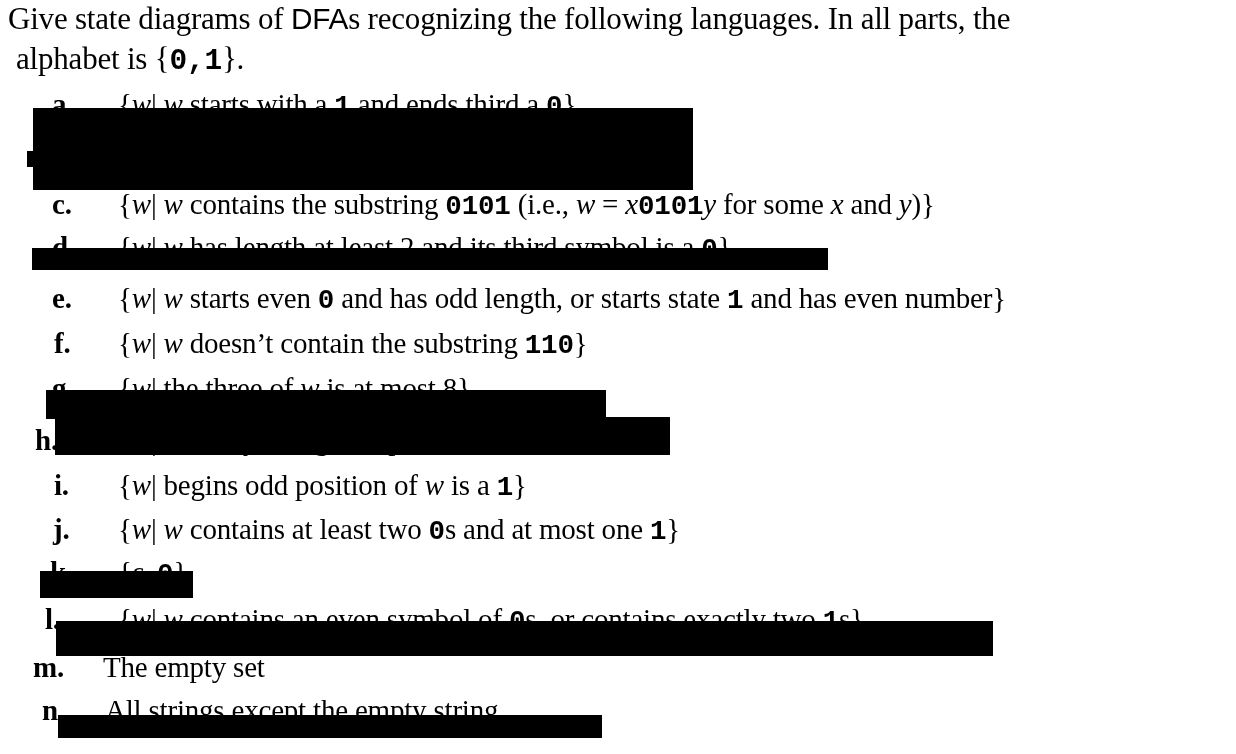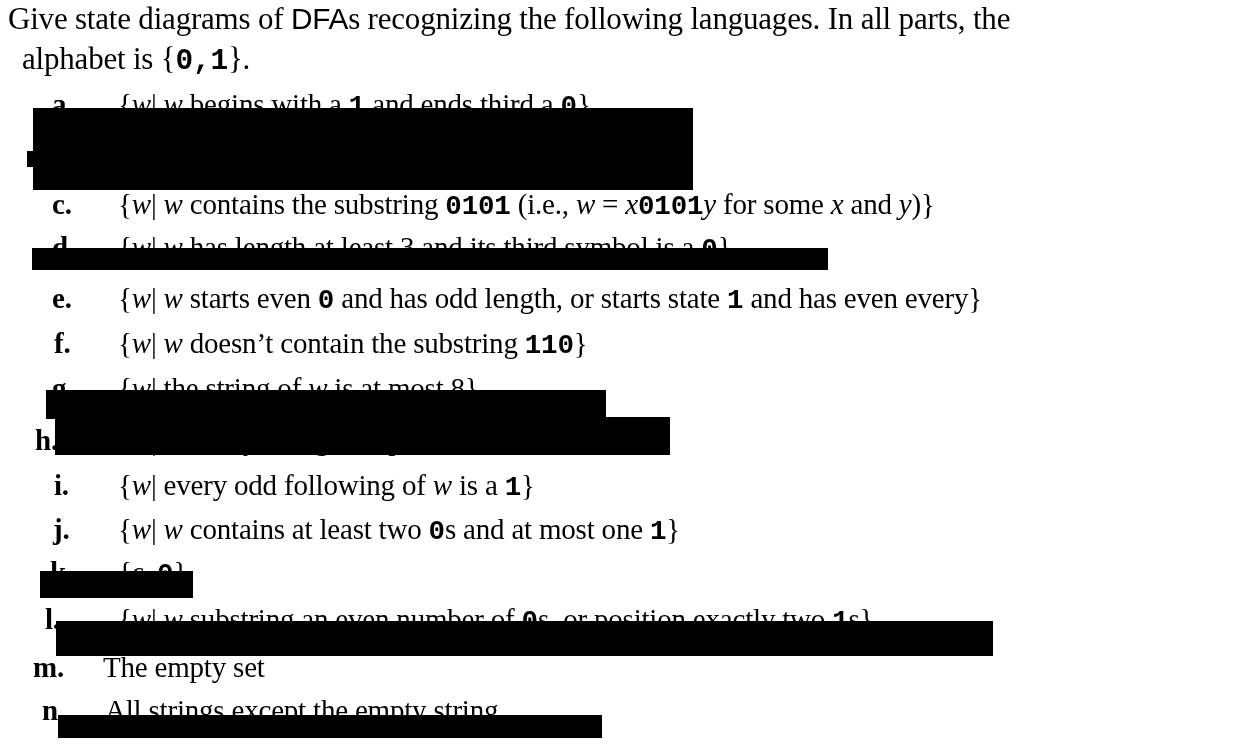--- a/index.html
+++ b/index.html
@@ -27,71 +27,71 @@
 </style>
 </head>
 <body>
 
 <div class="page">
   <div id="intro-container">
       <div class="line intro" style="top: 3px;">
         <span class="text" style="left: 8px;"><span class="seg-r">Give state diagrams of </span><span class="seg-s">DFA</span><span class="seg-r">s recognizing the following languages. In all parts, the</span></span>
       </div>
       <div class="line intro" style="top: 43px;">
-        <span class="text" style="left: 22px;"><span class="seg-r">alphabet is {</span><span class="seg-m">0,1</span><span class="seg-r">}.</span></span>
+        <span class="text" style="left: 16px;"><span class="seg-r">alphabet is {</span><span class="seg-m">0,1</span><span class="seg-r">}.</span></span>
       </div>
     </div>
   <div id="list-container">
       <div class="line" style="top: 90px;">
         <span class="label" style="left: 52px;">a.</span>
-        <span class="text" style="left: 118px;"><span class="seg-r">{</span><span class="seg-i">w</span><span class="seg-r">| </span><span class="seg-i">w</span><span class="seg-r"> begins with a </span><span class="seg-m">1</span><span class="seg-r"> and ends third a </span><span class="seg-m">0</span><span class="seg-r">}</span></span>
+        <span class="text" style="left: 118px;"><span class="seg-r">{</span><span class="seg-i">w</span><span class="seg-r">| </span><span class="seg-i">w</span><span class="seg-r"> starts with a </span><span class="seg-m">1</span><span class="seg-r"> and ends third a </span><span class="seg-m">0</span><span class="seg-r">}</span></span>
       </div>
       <div class="line" style="top: 133px;">
         <span class="label" style="left: 52px;">b.</span>
         <span class="text" style="left: 118px;"><span class="seg-r">{</span><span class="seg-i">w</span><span class="seg-r">| </span><span class="seg-i">w</span><span class="seg-r"> contains at least three </span><span class="seg-m">1</span><span class="seg-r">s}</span></span>
       </div>
       <div class="line" style="top: 190px;">
         <span class="label" style="left: 52px;">c.</span>
         <span class="text" style="left: 118px;"><span class="seg-r">{</span><span class="seg-i">w</span><span class="seg-r">| </span><span class="seg-i">w</span><span class="seg-r"> contains the substring </span><span class="seg-m">0101</span><span class="seg-r"> (i.e., </span><span class="seg-i">w</span><span class="seg-r"> = </span><span class="seg-i">x</span><span class="seg-m">0101</span><span class="seg-i">y</span><span class="seg-r"> for some </span><span class="seg-i">x</span><span class="seg-r"> and </span><span class="seg-i">y</span><span class="seg-r">)}</span></span>
       </div>
       <div class="line" style="top: 233px;">
         <span class="label" style="left: 52px;">d.</span>
-        <span class="text" style="left: 118px;"><span class="seg-r">{</span><span class="seg-i">w</span><span class="seg-r">| </span><span class="seg-i">w</span><span class="seg-r"> has length at least 3 and its third symbol is a </span><span class="seg-m">0</span><span class="seg-r">}</span></span>
+        <span class="text" style="left: 118px;"><span class="seg-r">{</span><span class="seg-i">w</span><span class="seg-r">| </span><span class="seg-i">w</span><span class="seg-r"> has length at least 2 and its third symbol is a </span><span class="seg-m">0</span><span class="seg-r">}</span></span>
       </div>
       <div class="line" style="top: 284px;">
         <span class="label" style="left: 52px;">e.</span>
-        <span class="text" style="left: 118px;"><span class="seg-r">{</span><span class="seg-i">w</span><span class="seg-r">| </span><span class="seg-i">w</span><span class="seg-r"> starts even </span><span class="seg-m">0</span><span class="seg-r"> and has odd length, or starts state </span><span class="seg-m">1</span><span class="seg-r"> and has even every}</span></span>
+        <span class="text" style="left: 118px;"><span class="seg-r">{</span><span class="seg-i">w</span><span class="seg-r">| </span><span class="seg-i">w</span><span class="seg-r"> starts even </span><span class="seg-m">0</span><span class="seg-r"> and has odd length, or starts state </span><span class="seg-m">1</span><span class="seg-r"> and has even number}</span></span>
       </div>
       <div class="line" style="top: 329px;">
         <span class="label" style="left: 54px;">f.</span>
         <span class="text" style="left: 118px;"><span class="seg-r">{</span><span class="seg-i">w</span><span class="seg-r">| </span><span class="seg-i">w</span><span class="seg-r"> doesn’t contain the substring </span><span class="seg-m">110</span><span class="seg-r">}</span></span>
       </div>
       <div class="line" style="top: 374px;">
         <span class="label" style="left: 52px;">g.</span>
-        <span class="text" style="left: 118px;"><span class="seg-r">{</span><span class="seg-i">w</span><span class="seg-r">| the string of </span><span class="seg-i">w</span><span class="seg-r"> is at most 8}</span></span>
+        <span class="text" style="left: 118px;"><span class="seg-r">{</span><span class="seg-i">w</span><span class="seg-r">| the three of </span><span class="seg-i">w</span><span class="seg-r"> is at most 8}</span></span>
       </div>
       <div class="line" style="top: 426px;">
         <span class="label" style="left: 35px;">h.</span>
         <span class="text" style="left: 118px;"><span class="seg-r">{</span><span class="seg-i">w</span><span class="seg-r">| </span><span class="seg-i">w</span><span class="seg-r"> is any string except </span><span class="seg-m">11</span><span class="seg-r"> and </span><span class="seg-m">111</span><span class="seg-r">}</span></span>
       </div>
       <div class="line" style="top: 471px;">
         <span class="label" style="left: 54px;">i.</span>
-        <span class="text" style="left: 118px;"><span class="seg-r">{</span><span class="seg-i">w</span><span class="seg-r">| every odd following of </span><span class="seg-i">w</span><span class="seg-r"> is a </span><span class="seg-m">1</span><span class="seg-r">}</span></span>
+        <span class="text" style="left: 118px;"><span class="seg-r">{</span><span class="seg-i">w</span><span class="seg-r">| begins odd position of </span><span class="seg-i">w</span><span class="seg-r"> is a </span><span class="seg-m">1</span><span class="seg-r">}</span></span>
       </div>
       <div class="line" style="top: 515px;">
         <span class="label" style="left: 53px;">j.</span>
         <span class="text" style="left: 118px;"><span class="seg-r">{</span><span class="seg-i">w</span><span class="seg-r">| </span><span class="seg-i">w</span><span class="seg-r"> contains at least two </span><span class="seg-m">0</span><span class="seg-r">s and at most one </span><span class="seg-m">1</span><span class="seg-r">}</span></span>
       </div>
       <div class="line" style="top: 558px;">
         <span class="label" style="left: 50px;">k.</span>
         <span class="text" style="left: 118px;"><span class="seg-r">{</span><span class="seg-i">ε</span><span class="seg-r">, </span><span class="seg-m">0</span><span class="seg-r">}</span></span>
       </div>
       <div class="line" style="top: 605px;">
         <span class="label" style="left: 45px;">l.</span>
-        <span class="text" style="left: 118px;"><span class="seg-r">{</span><span class="seg-i">w</span><span class="seg-r">| </span><span class="seg-i">w</span><span class="seg-r"> substring an even number of </span><span class="seg-m">0</span><span class="seg-r">s, or position exactly two </span><span class="seg-m">1</span><span class="seg-r">s}</span></span>
+        <span class="text" style="left: 118px;"><span class="seg-r">{</span><span class="seg-i">w</span><span class="seg-r">| </span><span class="seg-i">w</span><span class="seg-r"> contains an even symbol of </span><span class="seg-m">0</span><span class="seg-r">s, or contains exactly two </span><span class="seg-m">1</span><span class="seg-r">s}</span></span>
       </div>
       <div class="line" style="top: 653px;">
         <span class="label" style="left: 33px;">m.</span>
         <span class="text" style="left: 103px;"><span class="seg-r">The empty set</span></span>
       </div>
       <div class="line" style="top: 696px;">
         <span class="label" style="left: 42px;">n.</span>
         <span class="text" style="left: 105px;"><span class="seg-r">All strings except the empty string</span></span>
       </div>
     </div>

